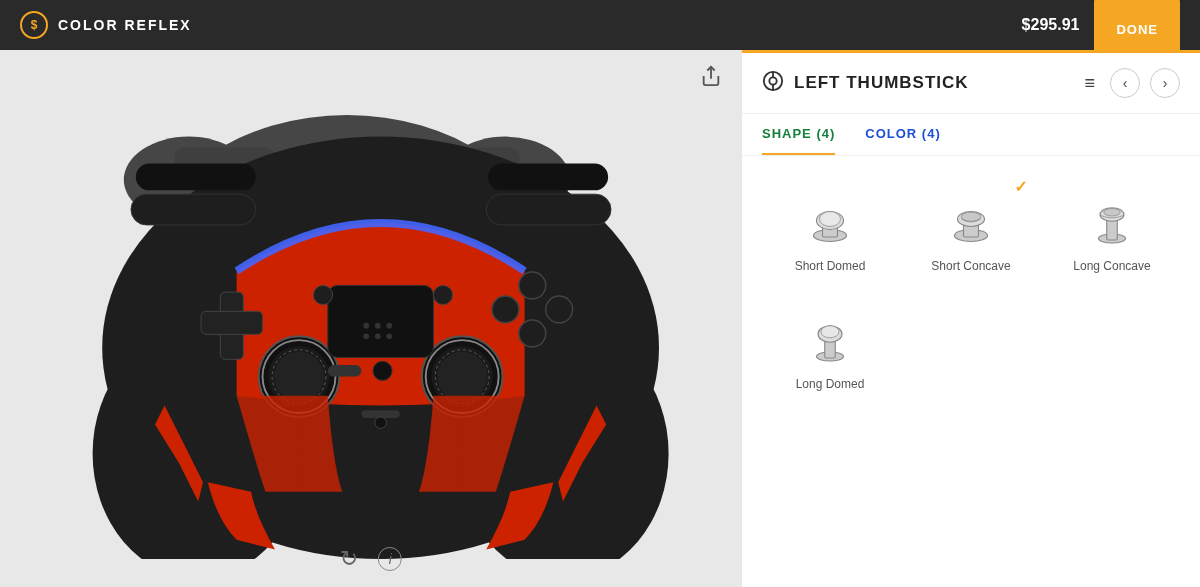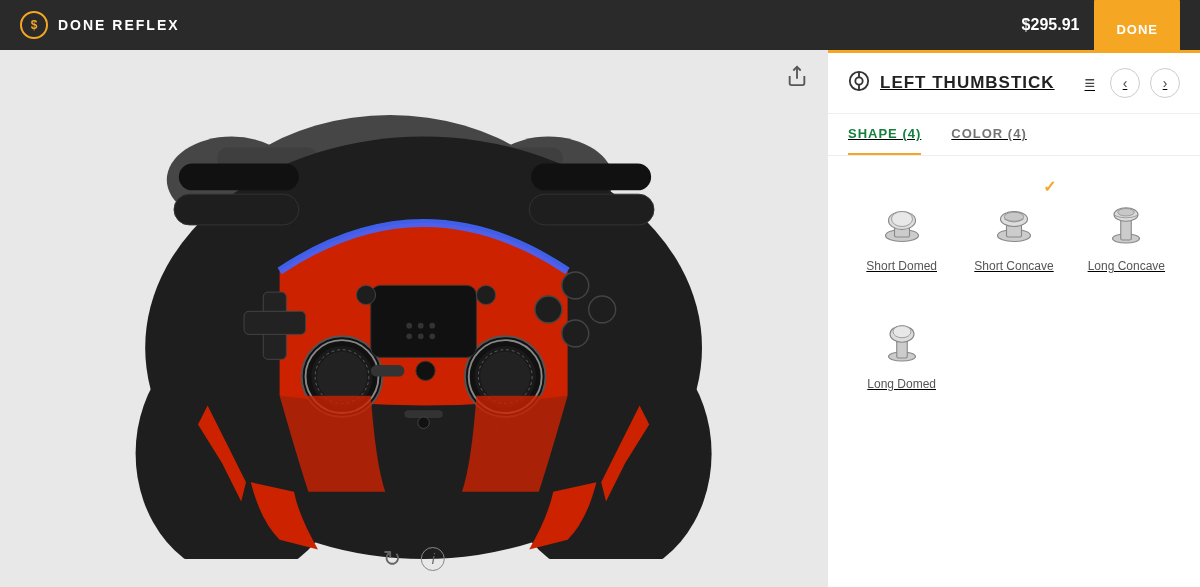--- a/index.html
+++ b/index.html
@@ -110,25 +110,24 @@
       align-items: center;
     }
     .bottom-icon {
       color: #666;
       font-size: 20px;
       cursor: pointer;
     }
 
     
     .right-panel {
-      width: 372px;
+      width: 458px;
       background: #ffffff;
       display: flex;
       flex-direction: column;
-      text-decoration: underline;
     }
 
     
     .right-panel-top-bar {
       height: 3px;
       background: #f5a623;
       width: 100%;
     }
 
     
@@ -184,21 +183,21 @@
       display: flex;
       padding: 0 20px;
       border-bottom: 1px solid #eee;
     }
     .tab {
       padding: 12px 0;
       margin-right: 30px;
       font-size: 13px;
       font-weight: bold;
       letter-spacing: 1px;
-      color: #737373;
+      color: #1d4ed8;
       cursor: pointer;
       border-bottom: 2px solid transparent;
     }
     .tab.active {
       color: #15803d;
       border-bottom: 2px solid #f5a623;
     }
 
     
     .shape-grid {
@@ -249,21 +248,21 @@
     }
   </style>
 </head>
 <body>
 
 <header class="header">
   <div class="header-left">
     <div class="header-logo-icon">
       <span>$</span>
     </div>
-    <span class="header-title">DONE REFLEX</span>
+    <span class="header-title">COLOR REFLEX</span>
   </div>
   <div class="header-right">
     <span class="price-label">$295.91</span>
     <button class="done-button">DONE</button>
   </div>
 </header>
 
 <div class="main-content">
 
   <div class="left-panel">

